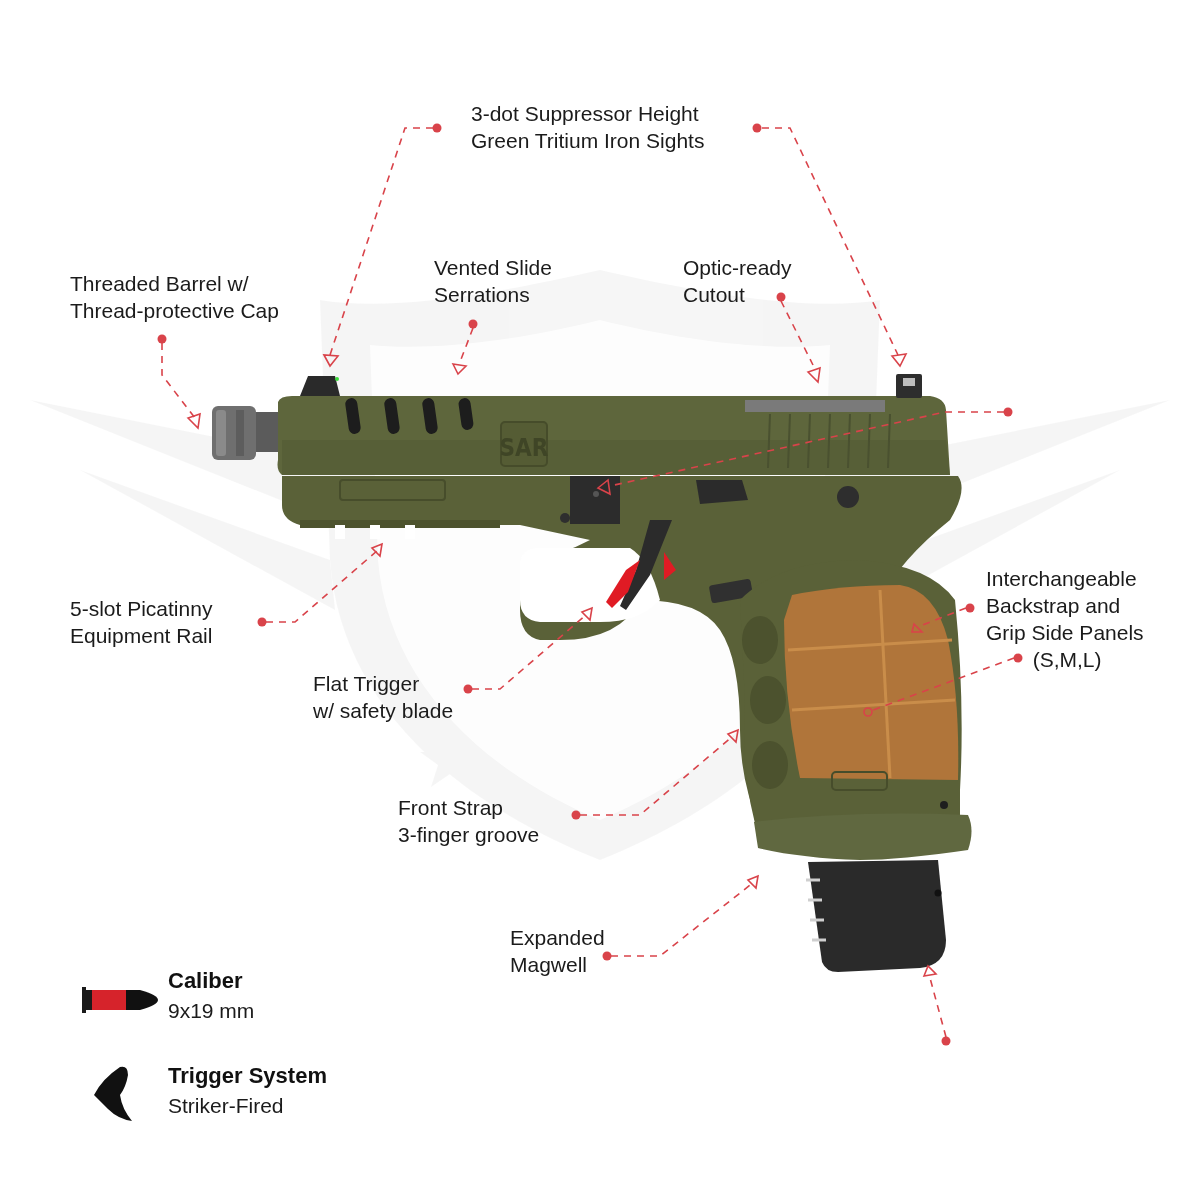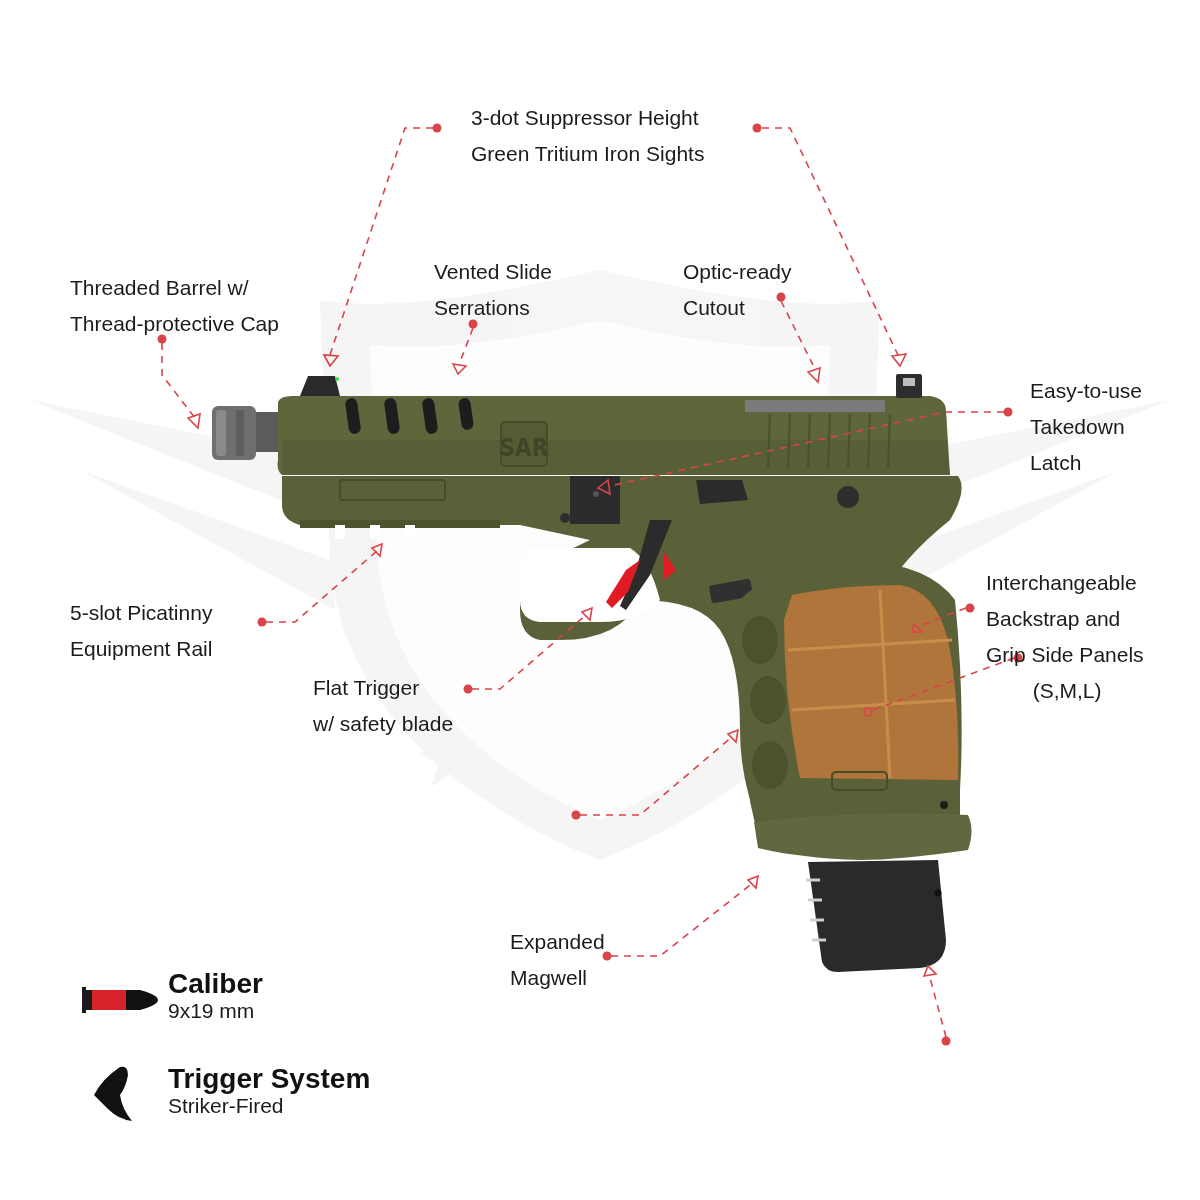--- a/index.html
+++ b/index.html
@@ -1,20 +1,20 @@
 <!DOCTYPE html>
 <html><head>
 <meta charset="utf-8">
 <style>
   html, body { margin:0; padding:0; background:#ffffff; }
   body { width:1200px; height:1200px; position:relative; overflow:hidden; font-family:"Liberation Sans", sans-serif; color:#1a1a1a; }
   .stage { position:absolute; left:0; top:0; width:1200px; height:1200px; }
   svg.art { position:absolute; left:0; top:0; }
-  .label { position:absolute; font-size:21px; line-height:36px; color:#1b1b1b; white-space:pre; }
-  .legend-title { position:absolute; font-size:28px; font-weight:bold; color:#111; }
+  .label { position:absolute; font-size:21px; line-height:27px; color:#1b1b1b; white-space:pre; }
+  .legend-title { position:absolute; font-size:22px; font-weight:bold; color:#111; }
   .legend-value { position:absolute; font-size:21px; color:#1b1b1b; }
   .leader { stroke:#d9434a; stroke-width:1.6; stroke-dasharray:7 6; fill:none; }
   .dot { fill:#d9434a; }
   .arrowhead { fill:none; stroke:#d9434a; stroke-width:1.6; }
 </style>
 </head>
 <body>
 
 <div class="stage">
 
@@ -188,31 +188,30 @@
   </svg>
 
   <div class="label" style="left:471px; top:100px;">3-dot Suppressor Height
 Green Tritium Iron Sights</div>
   <div class="label" style="left:70px; top:270px;">Threaded Barrel w/
 Thread-protective Cap</div>
   <div class="label" style="left:434px; top:254px;">Vented Slide
 Serrations</div>
   <div class="label" style="left:683px; top:254px;">Optic-ready
 Cutout</div>
-  <div class="label" style="left:1030px; top:373px;">Easy-to-use
-Takedown
-Latch</div>
   <div class="label" style="left:70px; top:595px;">5-slot Picatinny
 Equipment Rail</div>
   <div class="label" style="left:986px; top:565px;">Interchangeable
 Backstrap and
 Grip Side Panels
         (S,M,L)</div>
   <div class="label" style="left:313px; top:670px;">Flat Trigger
 w/ safety blade</div>
+  <div class="label" style="left:398px; top:794px;">Front Strap
+3-finger groove</div>
   <div class="label" style="left:510px; top:924px;">Expanded
 Magwell</div>
 
   <div>
     <svg style="position:absolute; left:82px; top:985px;" width="76" height="30" viewBox="0 0 76 30">
       <rect x="0" y="2" width="4" height="26" fill="#1a1a1a"></rect>
       <rect x="4" y="5" width="6" height="20" fill="#1a1a1a"></rect>
       <rect x="10" y="5" width="34" height="20" fill="#d6232b"></rect>
       <path d="M44 5 L 58 5 Q 76 10 76 15 Q 76 20 58 25 L 44 25 Z" fill="#111"></path>
     </svg>

